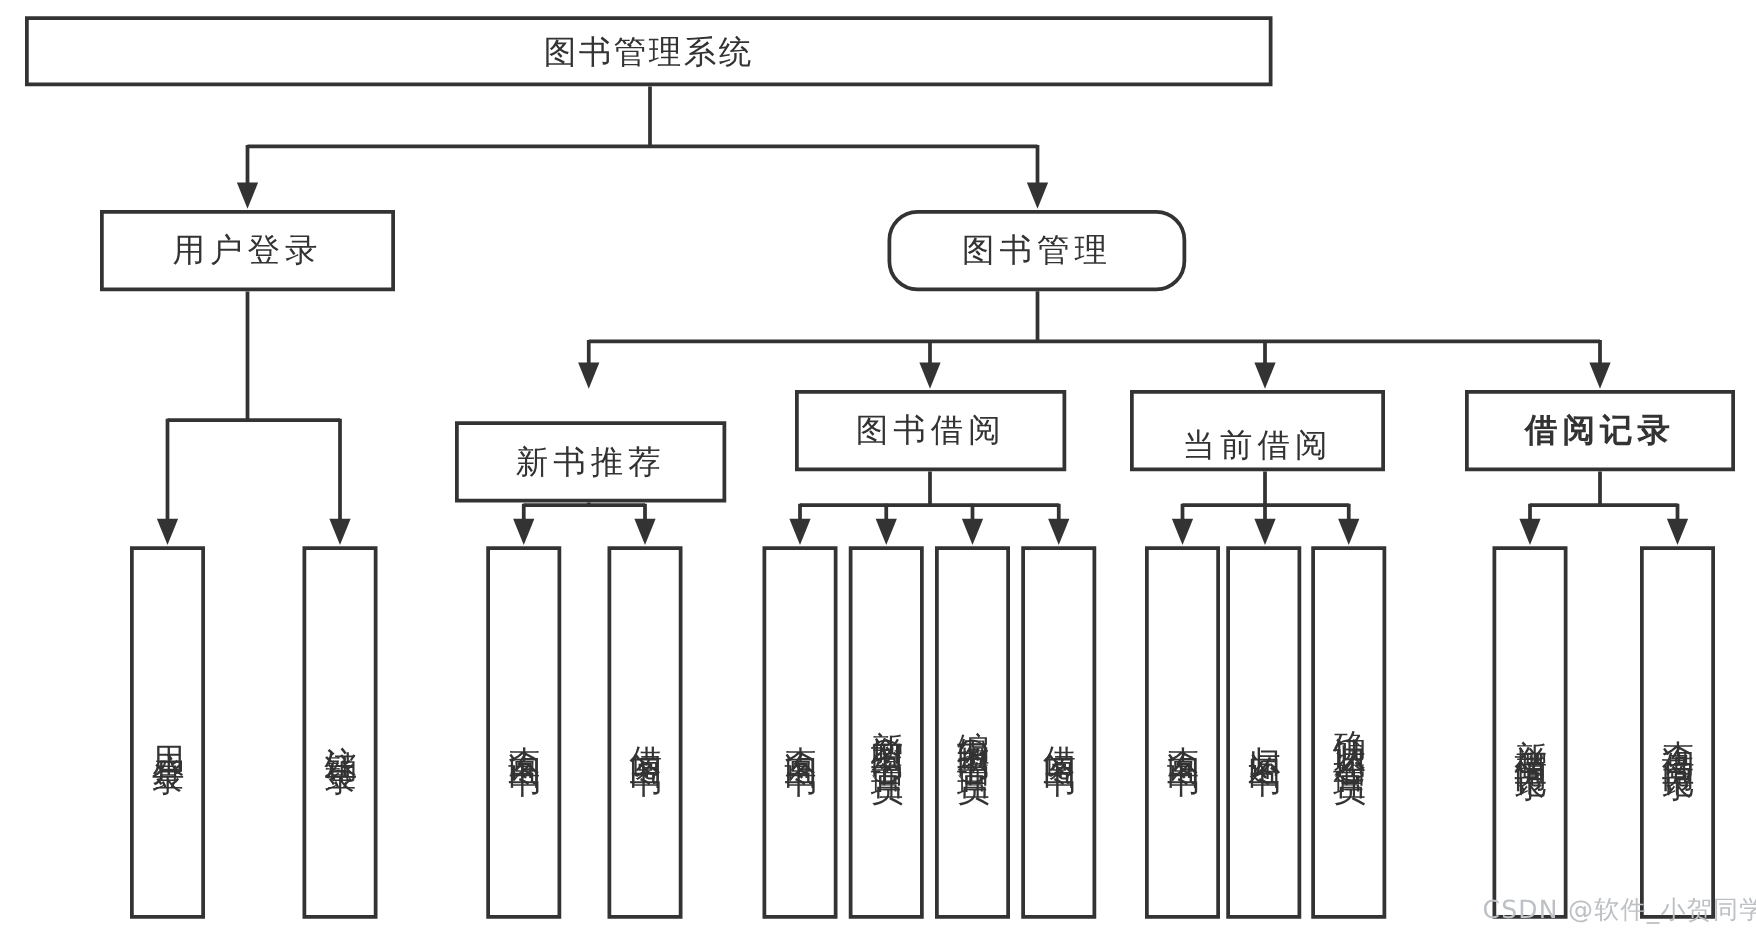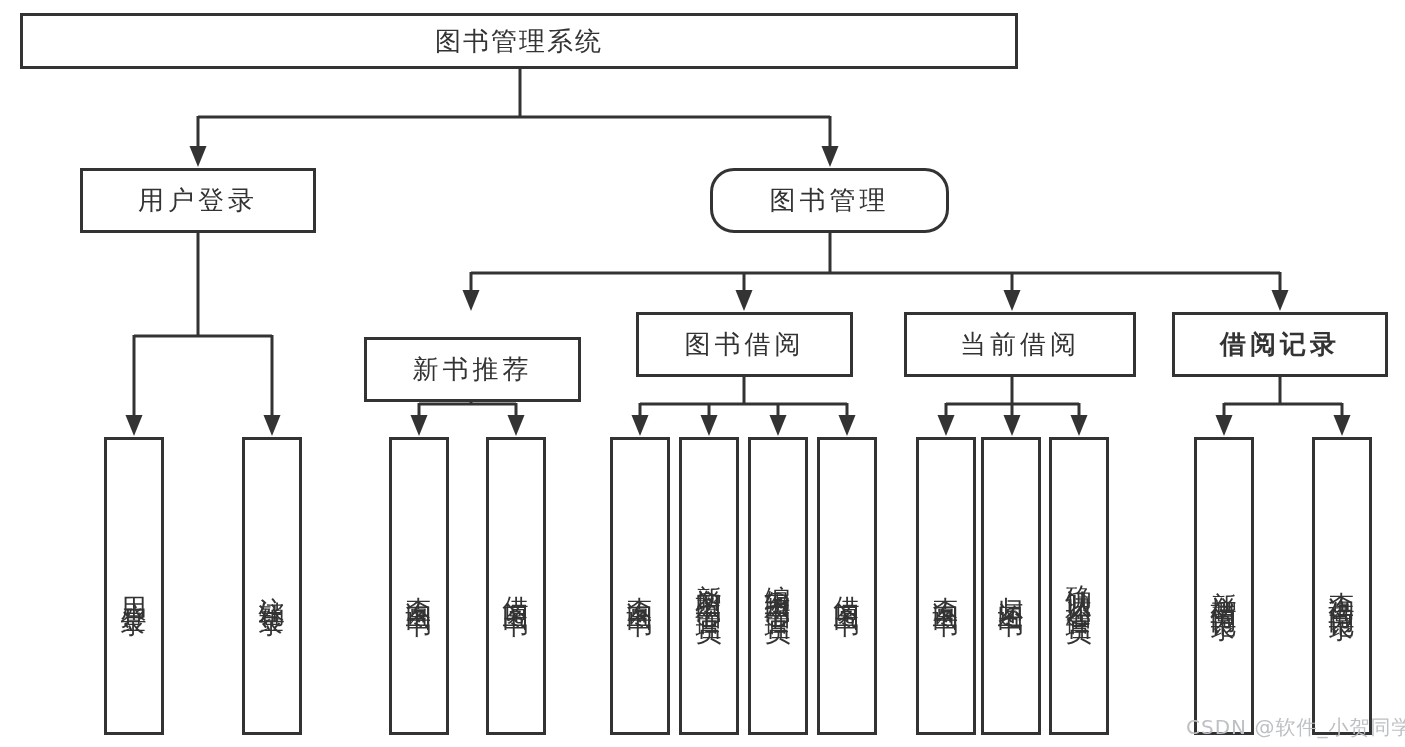--- a/index.html
+++ b/index.html
@@ -111,21 +111,21 @@
   <div class="box" style="left:710px; top:168px; width:239px; height:65px;border-radius:24px;">
     <span>图书管理</span>
   </div>
 
   <div class="box" style="left:364px; top:312px; width:217px; height:65px;margin-top:25px;">
     <span>新书推荐</span>
   </div>
   <div class="box" style="left:636px; top:312px; width:217px; height:65px;">
     <span>图书借阅</span>
   </div>
-  <div class="box" style="left:904px; top:312px; width:232px; height:65px;">
+  <div class="box" style="left:904px; top:312px; width:204px; height:65px;align-items:flex-end;">
     <span>当前借阅</span>
   </div>
   <div class="box" style="left:1172px; top:312px; width:216px; height:65px;font-weight:bold;">
     <span>借阅记录</span>
   </div>
 
   <div class="vbox" style="left:104px; top:437px; width:60px; height:298px;">
     <span class="vlabel">用户登录</span>
   </div>
   <div class="vbox" style="left:242px; top:437px; width:60px; height:298px;">

